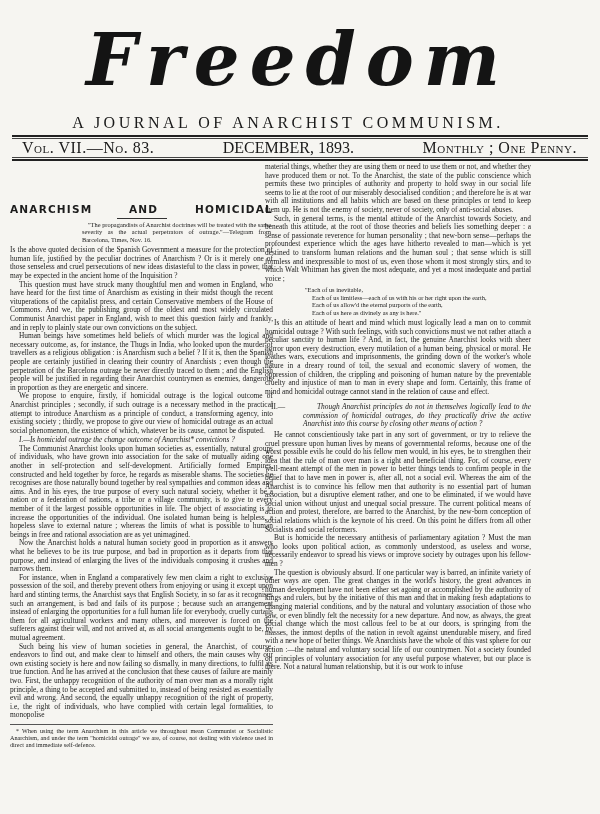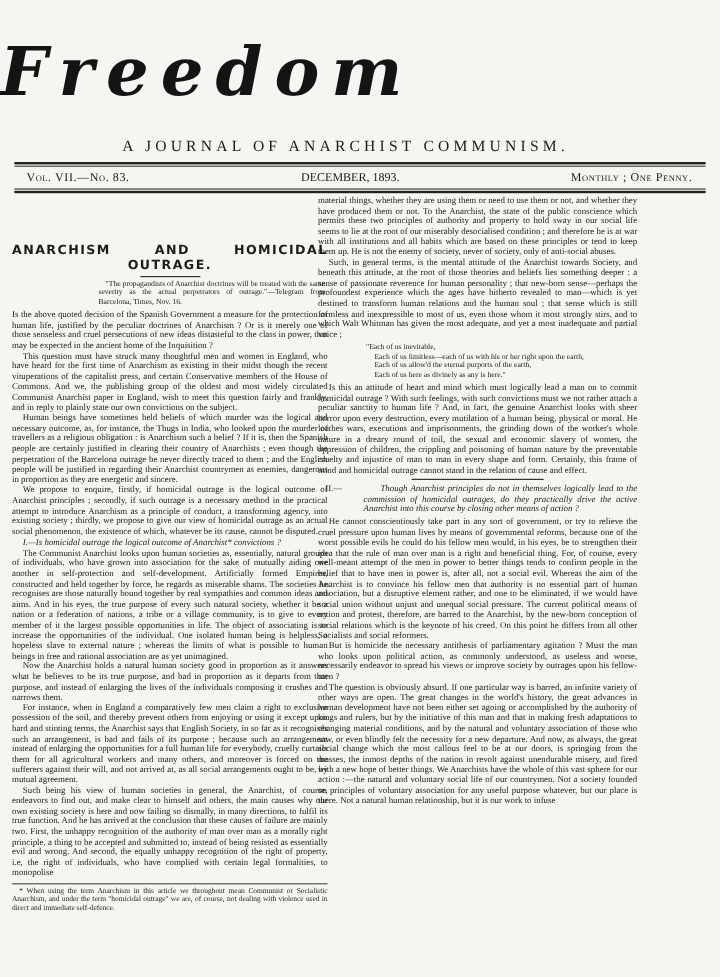--- a/index.html
+++ b/index.html
@@ -4,33 +4,33 @@
   <style>
     html, body { margin: 0; padding: 0; }
     body {
       width: 600px; height: 814px; overflow: hidden;
       background: #f6f5f1; color: #1a1a1a;
       font-family: "DejaVu Serif", serif;
       position: relative;
     }
     .masthead { position: absolute; left: 0; top: 0; width: 600px; height: 140px; }
     .title {
-      position: absolute; left: 0; top: 10px; width: 510px; text-align: left;
+      position: absolute; left: 0; top: 10px; width: 510px; text-align: right;
       font-family: "DejaVu Serif", serif; font-weight: bold; font-style: italic;
-      font-size: 56px; letter-spacing: 10px; line-height: 100px; color: #141414;
+      font-size: 72px; letter-spacing: 10px; line-height: 100px; color: #141414;
     }
     .subtitle {
       position: absolute; left: 0; top: 114px; width: 576px; text-align: center;
-      font-family: "Liberation Serif", serif; font-size: 13px; letter-spacing: 3.5px; color: #1a1a1a;
+      font-family: "Liberation Serif", serif; font-size: 16px; letter-spacing: 3.5px; color: #1a1a1a;
     }
     .rule-thick { position: absolute; left: 12px; width: 576px; height: 0; border-top: 2px solid #222; }
     .rule-thin { position: absolute; left: 12px; width: 576px; height: 0; border-top: 1px solid #444; }
     .dateline {
       position: absolute; left: 22px; top: 141px; width: 555px; height: 14px;
-      font-family: "Liberation Serif", serif; font-size: 10px;
+      font-family: "Liberation Serif", serif; font-size: 16px;
       display: flex; justify-content: space-between; align-items: center;
     }
     .dateline .sc { font-variant: small-caps; letter-spacing: 0.5px; }
     .col {
       position: absolute; top: 163px;
       font-family: "Liberation Serif", serif; font-size: 7.4px; line-height: 8.6px;
       text-align: justify; color: #1c1c1c;
     }
     .col-left { left: 10px; width: 263px; margin-top: 40px; }
     .col-right { left: 265px; width: 266px; }
@@ -72,31 +72,30 @@
 <div class="rule-thin" style="top:157px"></div>
 <div class="rule-thick" style="top:159px"></div>
 
 <div class="col col-left">
   <div class="headline">
     <div class="h1">
       <span>ANARCHISM</span>
       <span>AND</span>
       <span>HOMICIDAL</span>
     </div>
-    <div>OUTRAGE.</div>
   </div>
   <div class="hr-short"></div>
   <div class="epigraph">"The propagandists of Anarchist doctrines will be treated with the same severity as the actual perpetrators of outrage."—Telegram from Barcelona, Times, Nov. 16.</div>
 
   <p class="noind">Is the above quoted decision of the Spanish Government a measure for the protection of human life, justified by the peculiar doctrines of Anarchism ? Or is it merely one of those senseless and cruel persecutions of new ideas distasteful to the class in power, that may be expected in the ancient home of the Inquisition ?</p>
   <p>This question must have struck many thoughtful men and women in England, who have heard for the first time of Anarchism as existing in their midst though the recent vituperations of the capitalist press, and certain Conservative members of the House of Commons. And we, the publishing group of the oldest and most widely circulated Communist Anarchist paper in England, wish to meet this question fairly and frankly, and in reply to plainly state our own convictions on the subject.</p>
   <p>Human beings have sometimes held beliefs of which murder was the logical and necessary outcome, as, for instance, the Thugs in India, who looked upon the murder of travellers as a religious obligation : is Anarchism such a belief ? If it is, then the Spanish people are certainly justified in clearing their country of Anarchists ; even though the perpetration of the Barcelona outrage be never directly traced to them ; and the English people will be justified in regarding their Anarchist countrymen as enemies, dangerous in proportion as they are energetic and sincere.</p>
   <p>We propose to enquire, firstly, if homicidal outrage is the logical outcome of Anarchist principles ; secondly, if such outrage is a necessary method in the practical attempt to introduce Anarchism as a principle of conduct, a transforming agency, into existing society ; thirdly, we propose to give our view of homicidal outrage as an actual social phenomenon, the existence of which, whatever be its cause, cannot be disputed.</p>
 
-  <div class="section-head">I.—Is homicidal outrage the logical outcome of Anarchist* convictions ?</div>
+  <div class="section-head">I.—Is homicidal outrage the change outcome of Anarchist* convictions ?</div>
   <p>The Communist Anarchist looks upon human societies as, essentially, natural groups of individuals, who have grown into association for the sake of mutually aiding one another in self-protection and self-development. Artificially formed Empires, constructed and held together by force, he regards as miserable shams. The societies he recognises are those naturally bound together by real sympathies and common ideas and aims. And in his eyes, the true purpose of every such natural society, whether it be a nation or a federation of nations, a tribe or a village community, is to give to every member of it the largest possible opportunities in life. The object of associating is to increase the opportunities of the individual. One isolated human being is helpless, a hopeless slave to external nature ; whereas the limits of what is possible to human beings in free and rational association are as yet unimagined.</p>
   <p>Now the Anarchist holds a natural human society good in proportion as it answers what he believes to be its true purpose, and bad in proportion as it departs from that purpose, and instead of enlarging the lives of the individuals composing it crushes and narrows them.</p>
   <p>For instance, when in England a comparatively few men claim a right to exclusive possession of the soil, and thereby prevent others from enjoying or using it except upon hard and stinting terms, the Anarchist says that English Society, in so far as it recognises such an arrangement, is bad and fails of its purpose ; because such an arrangement instead of enlarging the opportunities for a full human life for everybody, cruelly curtails them for all agricultural workers and many others, and moreover is forced on the sufferers against their will, and not arrived at, as all social arrangements ought to be, by mutual agreement.</p>
   <p>Such being his view of human societies in general, the Anarchist, of course, endeavors to find out, and make clear to himself and others, the main causes why our own existing society is here and now failing so dismally, in many directions, to fulfil its true function. And he has arrived at the conclusion that these causes of failure are mainly two. First, the unhappy recognition of the authority of man over man as a morally right principle, a thing to be accepted and submitted to, instead of being resisted as essentially evil and wrong. And second, the equally unhappy recognition of the right of property, i.e, the right of individuals, who have complied with certain legal formalities, to monopolise</p>
 
   <div class="footnote-rule"></div>
   <div class="footnote">* When using the term Anarchism in this article we throughout mean Communist or Socialistic Anarchism, and under the term "homicidal outrage" we are, of course, not dealing with violence used in direct and immediate self-defence.</div>
 </div>
 
 <div class="col col-right">

